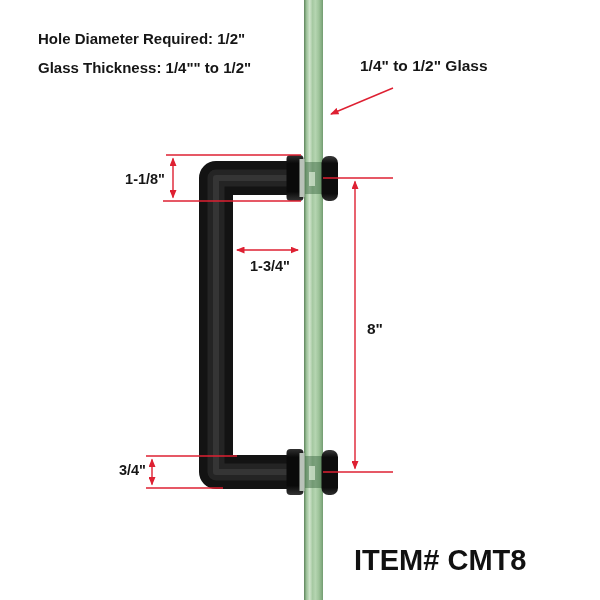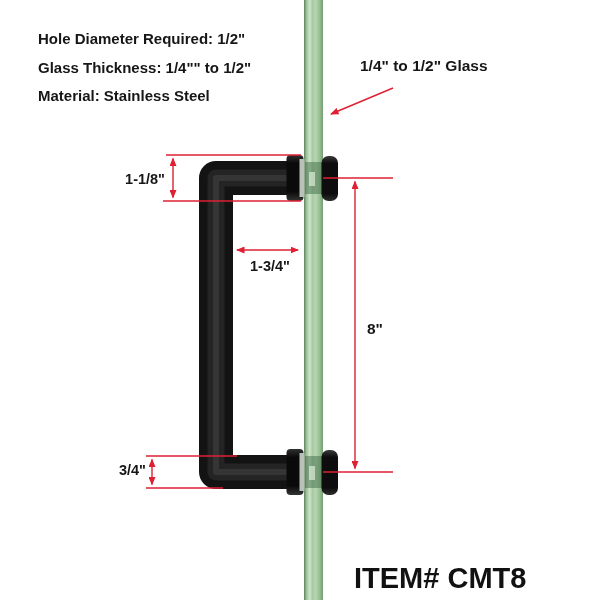--- a/index.html
+++ b/index.html
@@ -12,21 +12,21 @@
     position:absolute;color:#161616;font-weight:600;font-size:14.5px;
     white-space:nowrap;line-height:1.2;
   }
   .specs{position:absolute;left:38px;top:30px;}
   .specs .spec-line{position:static;display:block;margin-bottom:10.5px;font-size:15px;}
   .glass-callout{left:360px;top:57px;font-size:15.5px;}
   .dim-118{left:95px;top:171px;width:70px;text-align:right;}
   .dim-134{left:233px;top:258px;width:74px;text-align:center;}
   .dim-8{left:367px;top:320px;font-size:15.5px;}
   .dim-34{left:86px;top:462px;width:60px;text-align:right;}
-  .item-number{left:354px;top:561px;font-size:29px;font-weight:700;color:#111;}
+  .item-number{left:354px;top:543px;font-size:29px;font-weight:700;color:#111;}
   
   .dim{stroke:var(--dim-red,#de2032);stroke-width:1.4;fill:none;}
   marker path{fill:var(--dim-red,#de2032);}
   .handle-base{stroke:var(--handle-black,#131313);}
 </style>
 </head>
 <body>
 
 <div id="canvas">
 
@@ -95,21 +95,20 @@
       <line class="dim" x1="146" y1="488" x2="223" y2="488"></line>
       <line class="dim" x1="152" y1="459.5" x2="152" y2="484.5" marker-start="url(#ah)" marker-end="url(#ah)"></line>
 
       <line class="dim" x1="393" y1="88" x2="331" y2="114" marker-end="url(#ah)"></line>
     </g>
   </svg>
 
   <div class="specs">
     <span class="spec-line lbl">Hole Diameter Required: 1/2"</span>
     <span class="spec-line lbl">Glass Thickness: 1/4"" to 1/2"</span>
-    <span class="spec-line lbl">Material: Stainless Steel</span>
   </div>
 
   <div class="lbl glass-callout">1/4" to 1/2" Glass</div>
 
   <div class="lbl dim-118">1-1/8"</div>
 
   <div class="lbl dim-134">1-3/4"</div>
 
   <div class="lbl dim-8">8"</div>
 

